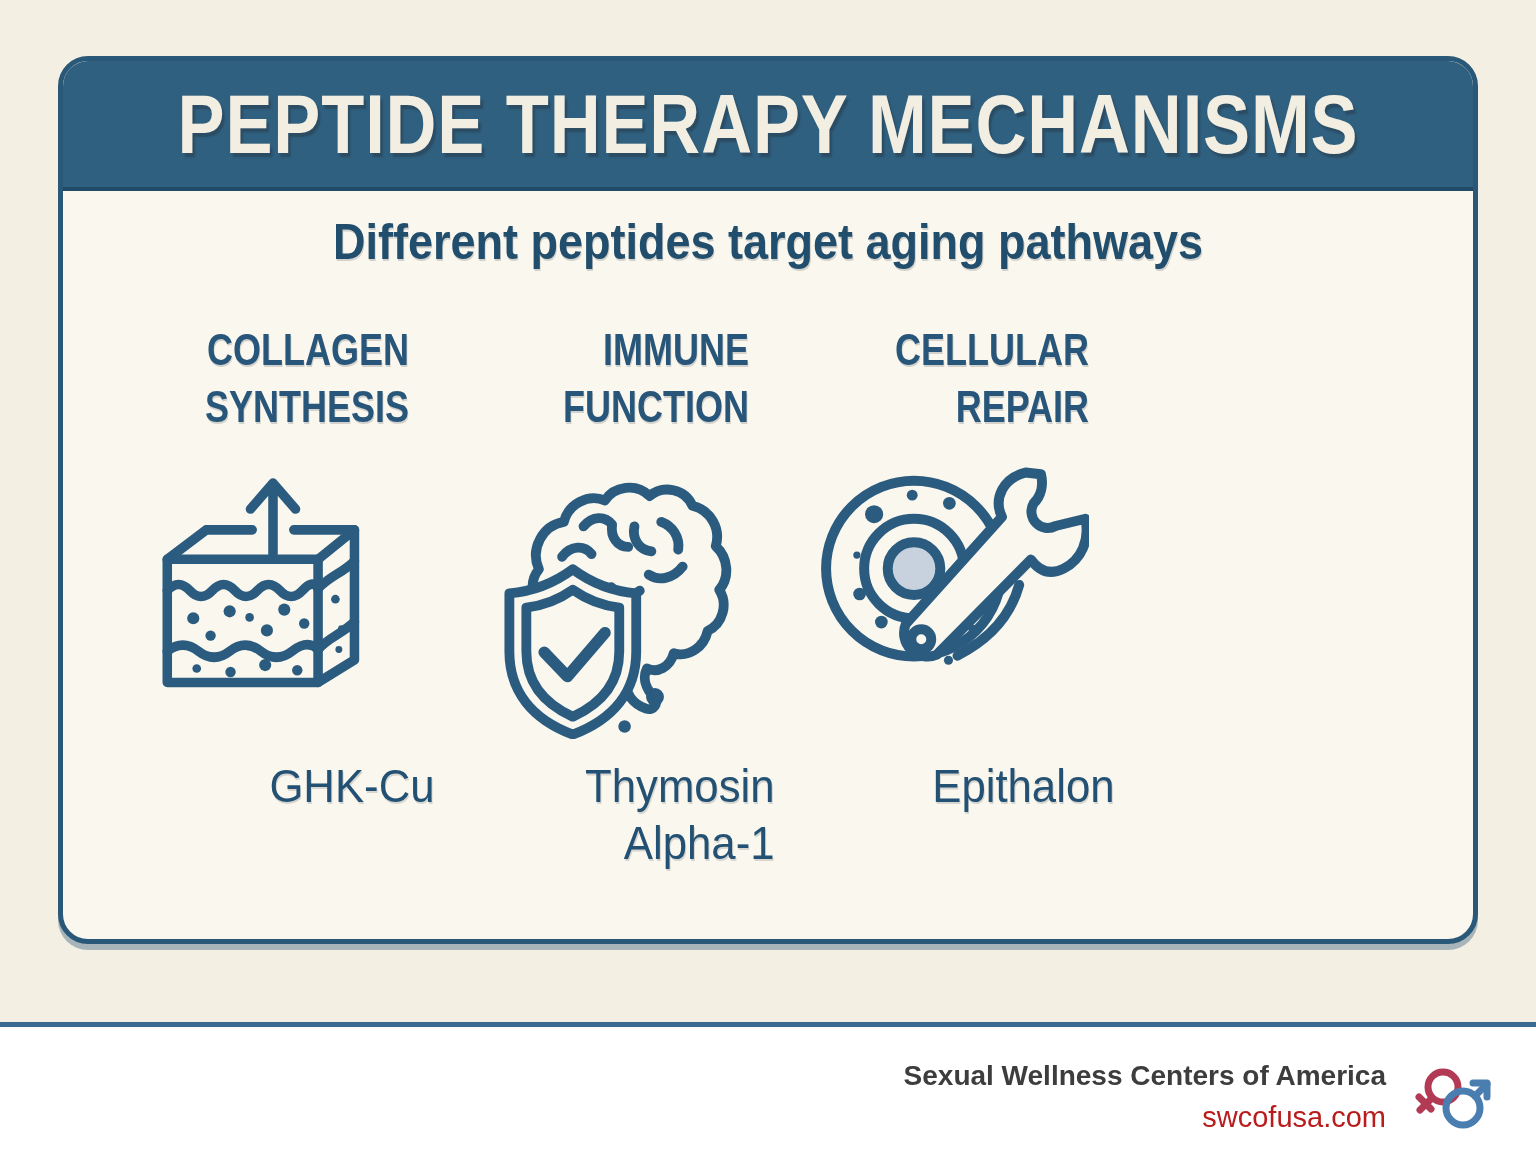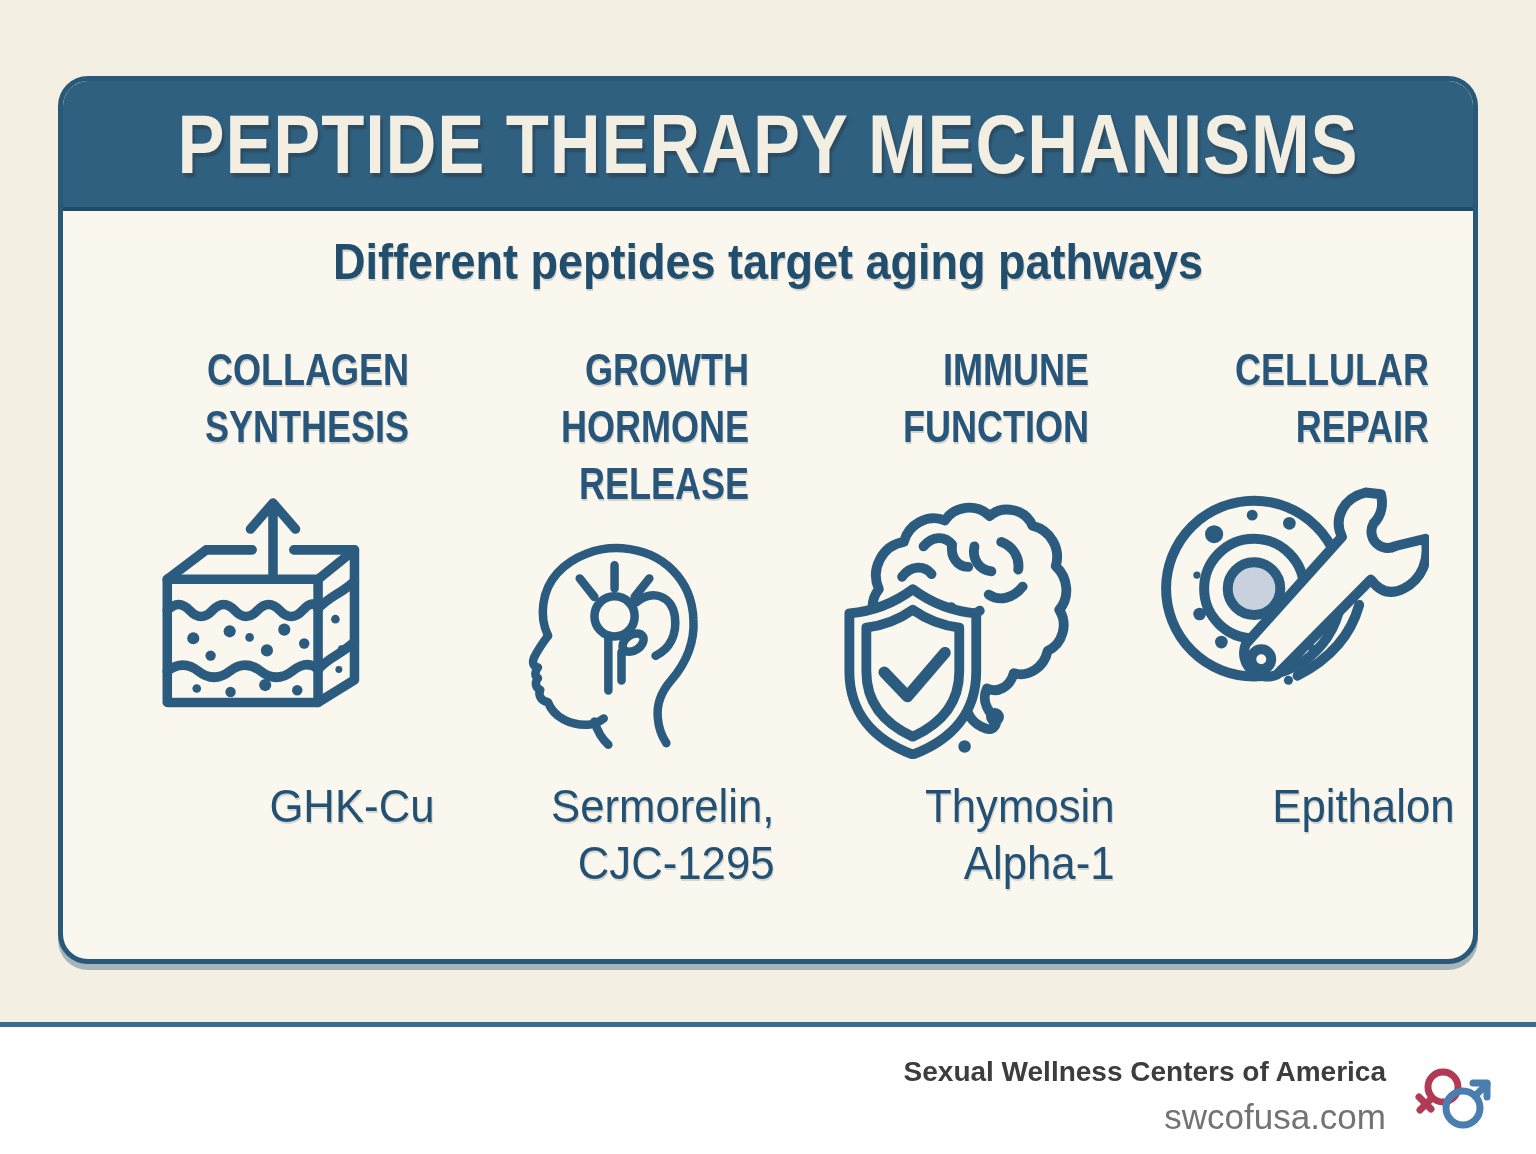--- a/index.html
+++ b/index.html
@@ -3,21 +3,21 @@
 <meta charset="utf-8">
 <style>
   * { margin:0; padding:0; box-sizing:border-box; }
   html,body { width:1536px; height:1154px; overflow:hidden; }
   body {
     font-family:"Liberation Sans","DejaVu Sans",sans-serif;
     background:#f4efe3;
     position:relative;
   }
   .card {
-    position:absolute; left:58px; top:76px; width:1420px; height:888px;
+    position:absolute; left:58px; top:56px; width:1420px; height:888px;
     background:#faf7ee;
     border:5px solid #2a5878;
     border-radius:30px;
     box-shadow:0 6px 0 rgba(42,88,120,.38);
     overflow:hidden;
   }
   .card-header {
     height:130px;
     background:#30607f;
     border-bottom:4px solid #1f4a68;
@@ -63,21 +63,21 @@
   .icon-shift-b { margin-top:-26px; }
   .footer {
     position:absolute; left:0; top:1022px; width:1536px; height:144px;
     background:#ffffff;
     border-top:5px solid #3c6b92;
     display:flex; align-items:center; justify-content:flex-end;
     gap:24px; padding-right:42px;
   }
   .footer-text { text-align:right; }
   .org { font-size:28px; font-weight:700; color:#3d3d3d; }
-  .site { font-size:35px; color:#737373; margin-top:9px; }
+  .site { font-size:29px; color:#b91c1c; margin-top:9px; }
   svg.lineicon { stroke:#2b5c80; fill:none; stroke-width:11; stroke-linecap:round; stroke-linejoin:round; }
   svg.lineicon .fillbg { fill:#faf7ee; }
   svg.lineicon .dot { fill:#2b5c80; stroke:none; }
   svg.lineicon .nucleus { fill:#c8d2de; }
 </style>
 </head>
 <body>
 
 <div class="card">
   <div class="card-header">
@@ -113,39 +113,20 @@
           <circle class="dot" cx="62" cy="236" r="5"></circle>
             <circle class="dot" cx="101" cy="240" r="6"></circle>
           <circle class="dot" cx="141" cy="232" r="7"></circle>
             <circle class="dot" cx="178" cy="238" r="6"></circle>
           <circle class="dot" cx="226" cy="214" r="4"></circle>
         </svg>
       </div>
       <div class="col-label">GHK-Cu</div>
     </div>
 
-    <div class="col">
-      <div class="col-heading">GROWTH
-HORMONE
-RELEASE</div>
-      <div class="col-icon">
-        <svg class="lineicon" width="232" height="232" viewBox="0 0 300 300">
-          <path d="M66,147 C54,122 58,88 78,66 C98,44 130,32 162,34 C216,38 252,76 254,126 C256,158 243,184 225,205 C212,220 206,236 208,254 C209,266 213,277 219,286"></path>
-          <path d="M66,147 C60,155 53,165 48,175 C45,182 47,187 53,188 C49,193 48,199 53,202 C49,207 49,214 56,217 C53,223 56,231 66,233 C73,252 95,264 120,262 C127,261 133,258 138,254"></path>
-          <path d="M126,258 C130,271 136,281 144,288"></path>
-          <path d="M152,56 V86 M107,73 L126,97 M197,73 L178,97"></path>
-          <circle cx="152" cy="122" r="26"></circle>
-          <ellipse cx="176" cy="156" rx="15" ry="10" transform="rotate(-35 176 156)"></ellipse>
-          <path d="M144,150 V218 M161,168 V205"></path>
-          <path d="M180,104 C202,86 226,96 230,122 C233,145 224,164 205,173"></path>
-        </svg>
-      </div>
-      <div class="col-label">Sermorelin,
-CJC-1295</div>
-    </div>
 
     <div class="col">
       <div class="col-heading">IMMUNE
 FUNCTION</div>
       <div class="col-icon">
         <svg class="lineicon icon-shift-b" width="268" height="268" viewBox="0 0 300 300">
           <path d="M78,162 C60,152 54,126 67,110 C57,87 71,61 95,57 C100,37 122,25 141,33 C151,17 176,13 191,28 C206,15 231,20 239,39 C259,44 271,64 265,84 C279,97 281,119 269,133 C279,149 273,171 256,179 C252,197 235,209 218,204 C214,219 200,227 188,221 C183,231 186,243 196,253 C201,260 196,269 187,266 C172,261 163,248 165,235 C140,238 110,215 95,195 C88,184 80,172 78,162 Z"></path>
           <path d="M117,62 C127,50 141,50 149,60 C147,74 155,85 167,85"></path>
           <path d="M93,96 C103,83 118,83 126,93"></path>
           <path d="M174,62 C171,76 179,88 193,90"></path>

